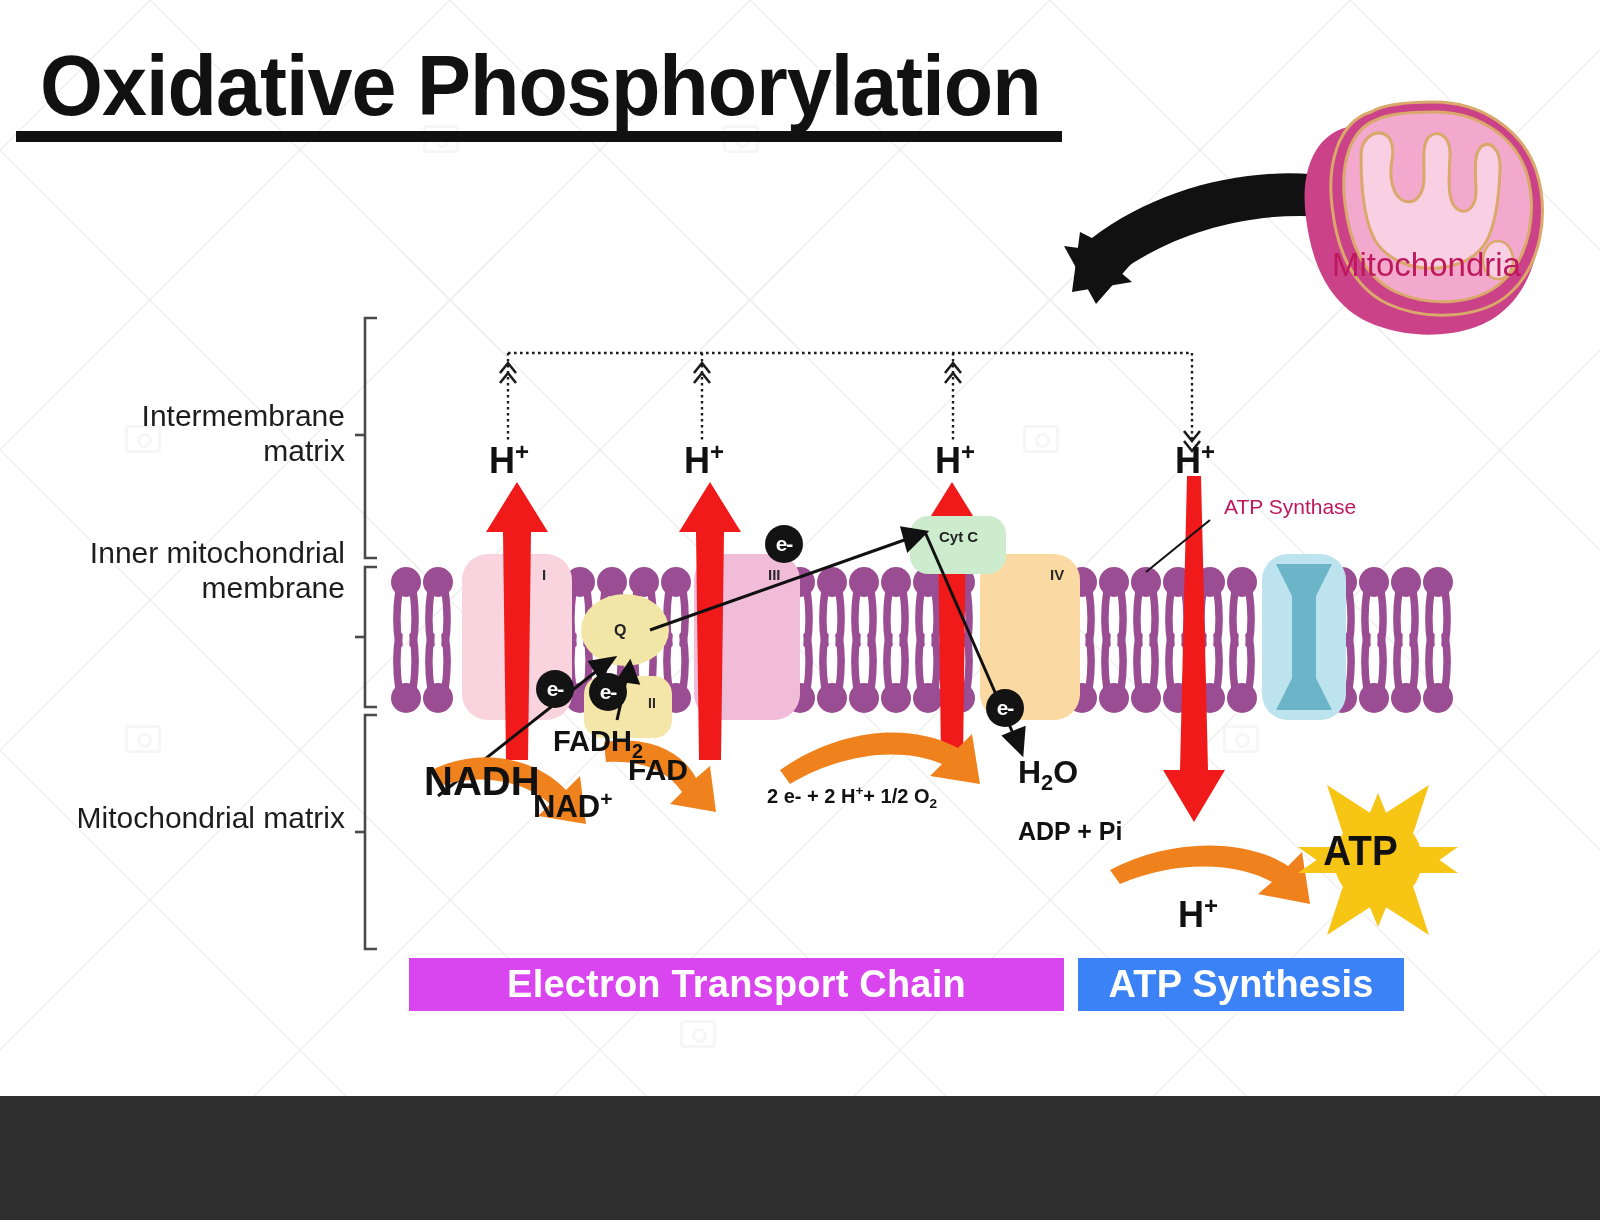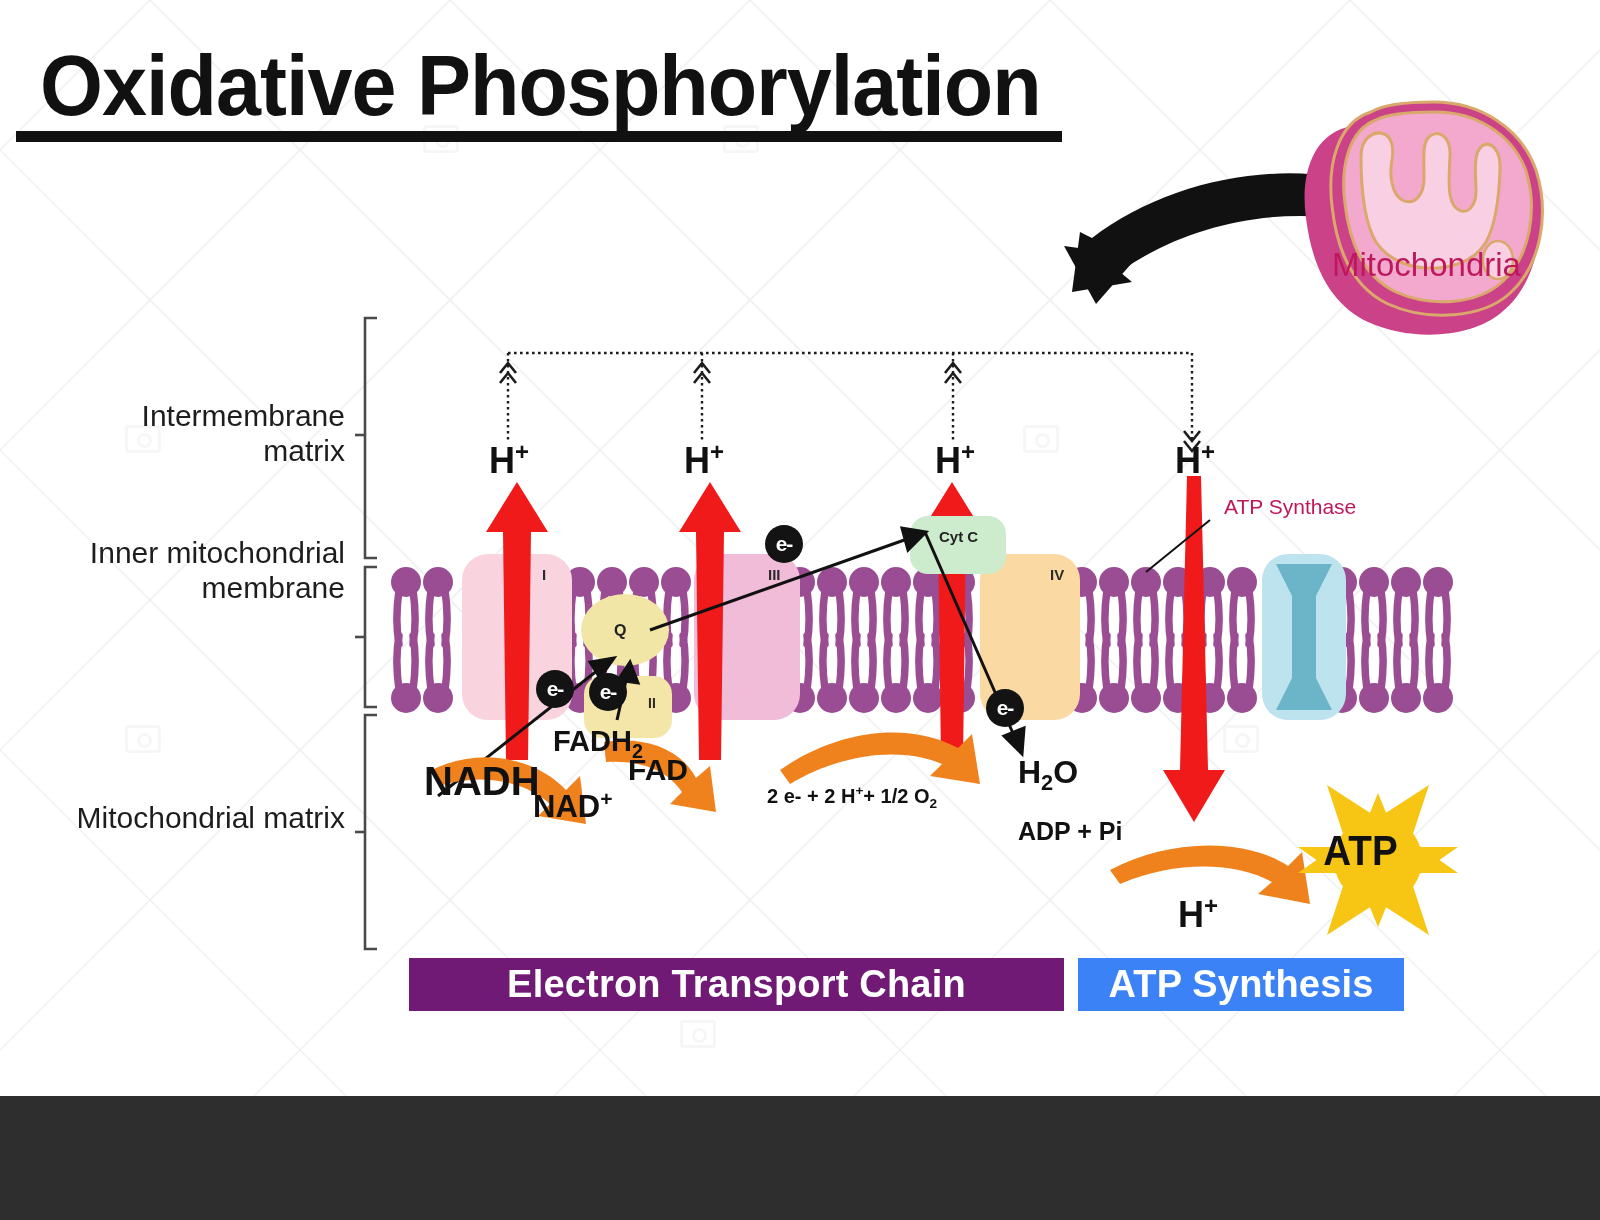--- a/index.html
+++ b/index.html
@@ -74,21 +74,21 @@
     letter-spacing:0px;transform:scaleX(0.92);
   }
 
   
   .banner{
     position:absolute;
     display:flex;align-items:center;justify-content:center;
     color:#ffffff;font-weight:bold;font-size:38px;
     letter-spacing:0.2px;
   }
-  #banner-etc{left:409px;top:958px;width:655px;height:53px;background:#701a75;}
+  #banner-etc{left:409px;top:958px;width:655px;height:53px;background:#d946ef;}
   #banner-atp{left:1078px;top:958px;width:326px;height:53px;background:#3b82f6;}
 
   
   #footer{
     position:absolute;left:0;top:1096px;width:1600px;height:124px;background:#2e2e2e;
   }
   .wm-cam{
     position:absolute;width:30px;height:22px;border:3px solid #efefef;border-radius:4px;opacity:.55;
   }
   .wm-cam:after{

